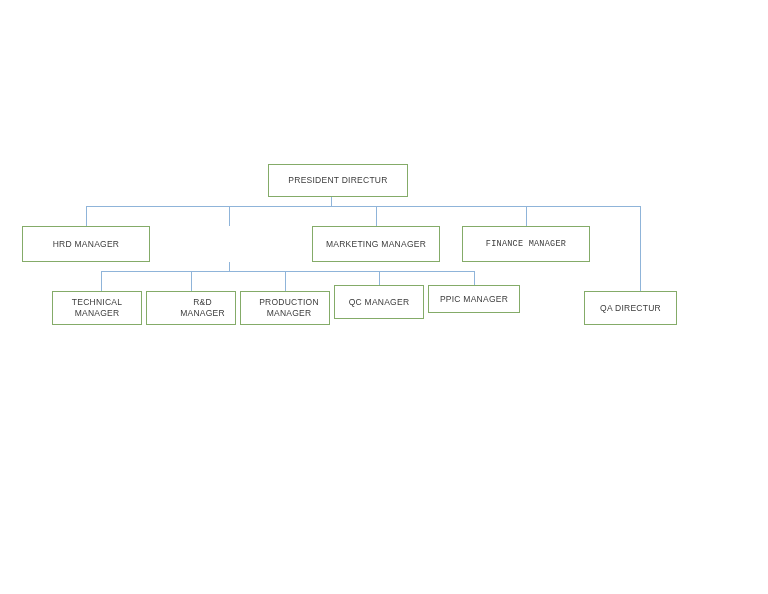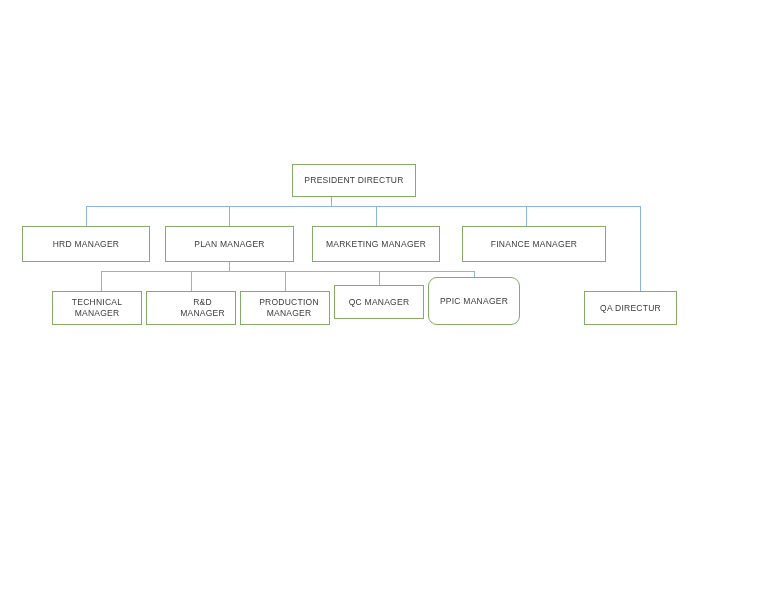--- a/index.html
+++ b/index.html
@@ -72,51 +72,48 @@
       <line x1="101" y1="271.5" x2="474.5" y2="271.5"></line>
 
       <line x1="101.5" y1="271.5" x2="101.5" y2="291"></line>
       <line x1="191.5" y1="271.5" x2="191.5" y2="291"></line>
       <line x1="285.5" y1="271.5" x2="285.5" y2="291"></line>
       <line x1="379.5" y1="271.5" x2="379.5" y2="291"></line>
       <line x1="474.5" y1="271.5" x2="474.5" y2="291"></line>
     </g>
   </svg>
 
-  <div class="node" style="left:268px; top:164px; width:124px; height:33px;margin-left:24px;">
+  <div class="node" style="left:268px; top:164px; width:140px; height:33px;">
     <span class="node-label">PRESIDENT DIRECTUR</span>
   </div>
 
   <div class="node" style="left:22px; top:226px; width:128px; height:36px;">
     <span class="node-label">HRD MANAGER</span>
   </div>
-  <div class="node" style="left:165px; top:226px; width:129px; height:36px;">
-    <span class="node-label">PLAN MANAGER</span>
-  </div>
   <div class="node" style="left:312px; top:226px; width:128px; height:36px;">
     <span class="node-label">MARKETING MANAGER</span>
   </div>
-  <div class="node" style="left:462px; top:226px; width:144px; height:36px;">
+  <div class="node" style="left:462px; top:226px; width:128px; height:36px;font-family:Liberation Mono, monospace;">
     <span class="node-label">FINANCE MANAGER</span>
   </div>
 
   <div class="node" style="left:52px; top:291px; width:90px; height:34px;">
     <span class="node-label">TECHNICAL
 MANAGER</span>
   </div>
   <div class="node" style="left:146px; top:291px; width:90px; height:34px;padding-left:23px;">
     <span class="node-label">R&amp;D MANAGER</span>
   </div>
   <div class="node" style="left:240px; top:291px; width:90px; height:34px;padding-left:8px;">
     <span class="node-label">PRODUCTION
 MANAGER</span>
   </div>
   <div class="node" style="left:334px; top:285px; width:90px; height:34px;">
     <span class="node-label">QC MANAGER</span>
   </div>
-  <div class="node" style="left:428px; top:277px; width:92px; height:48px;border-radius:9px;">
+  <div class="node" style="left:428px; top:285px; width:92px; height:28px;">
     <span class="node-label">PPIC MANAGER</span>
   </div>
   <div class="node" style="left:584px; top:291px; width:93px; height:34px;">
     <span class="node-label">QA DIRECTUR</span>
   </div>
 
 </div>
 
 </body></html>

